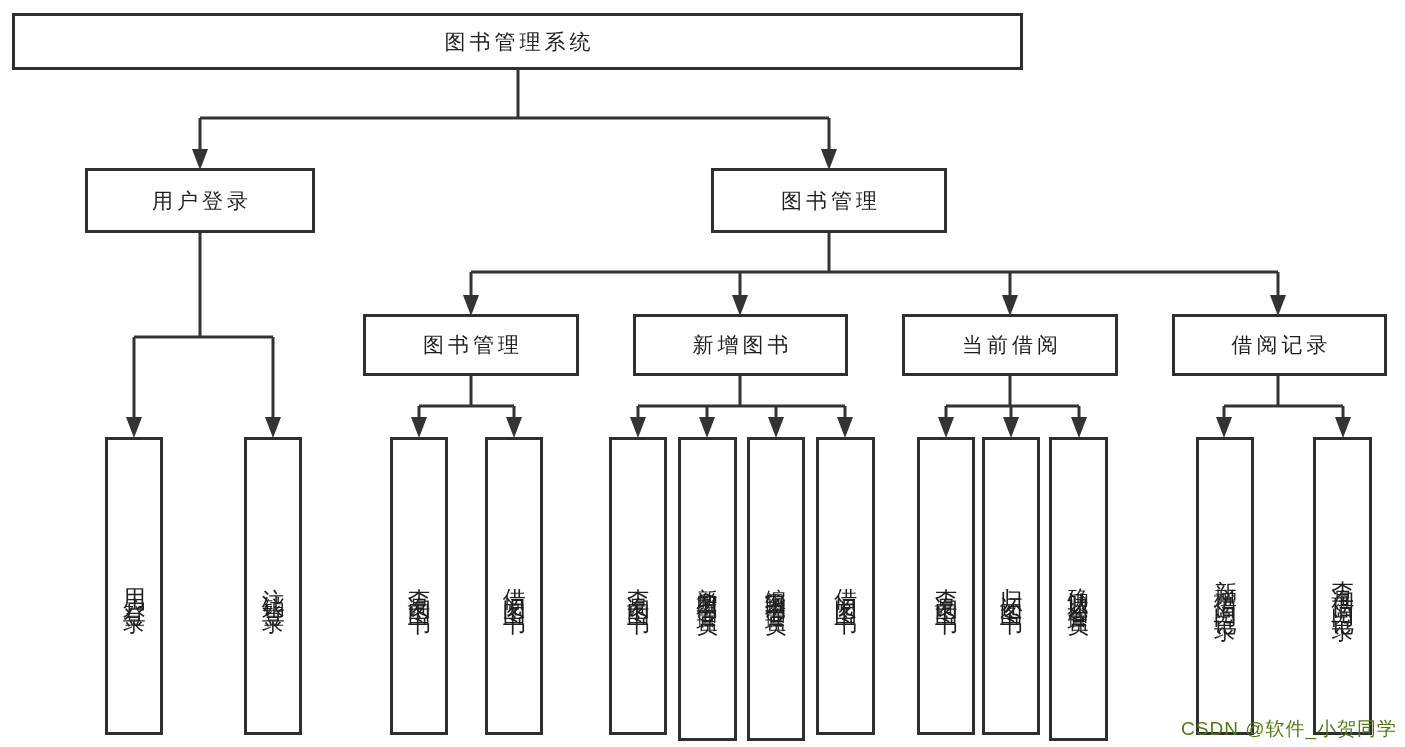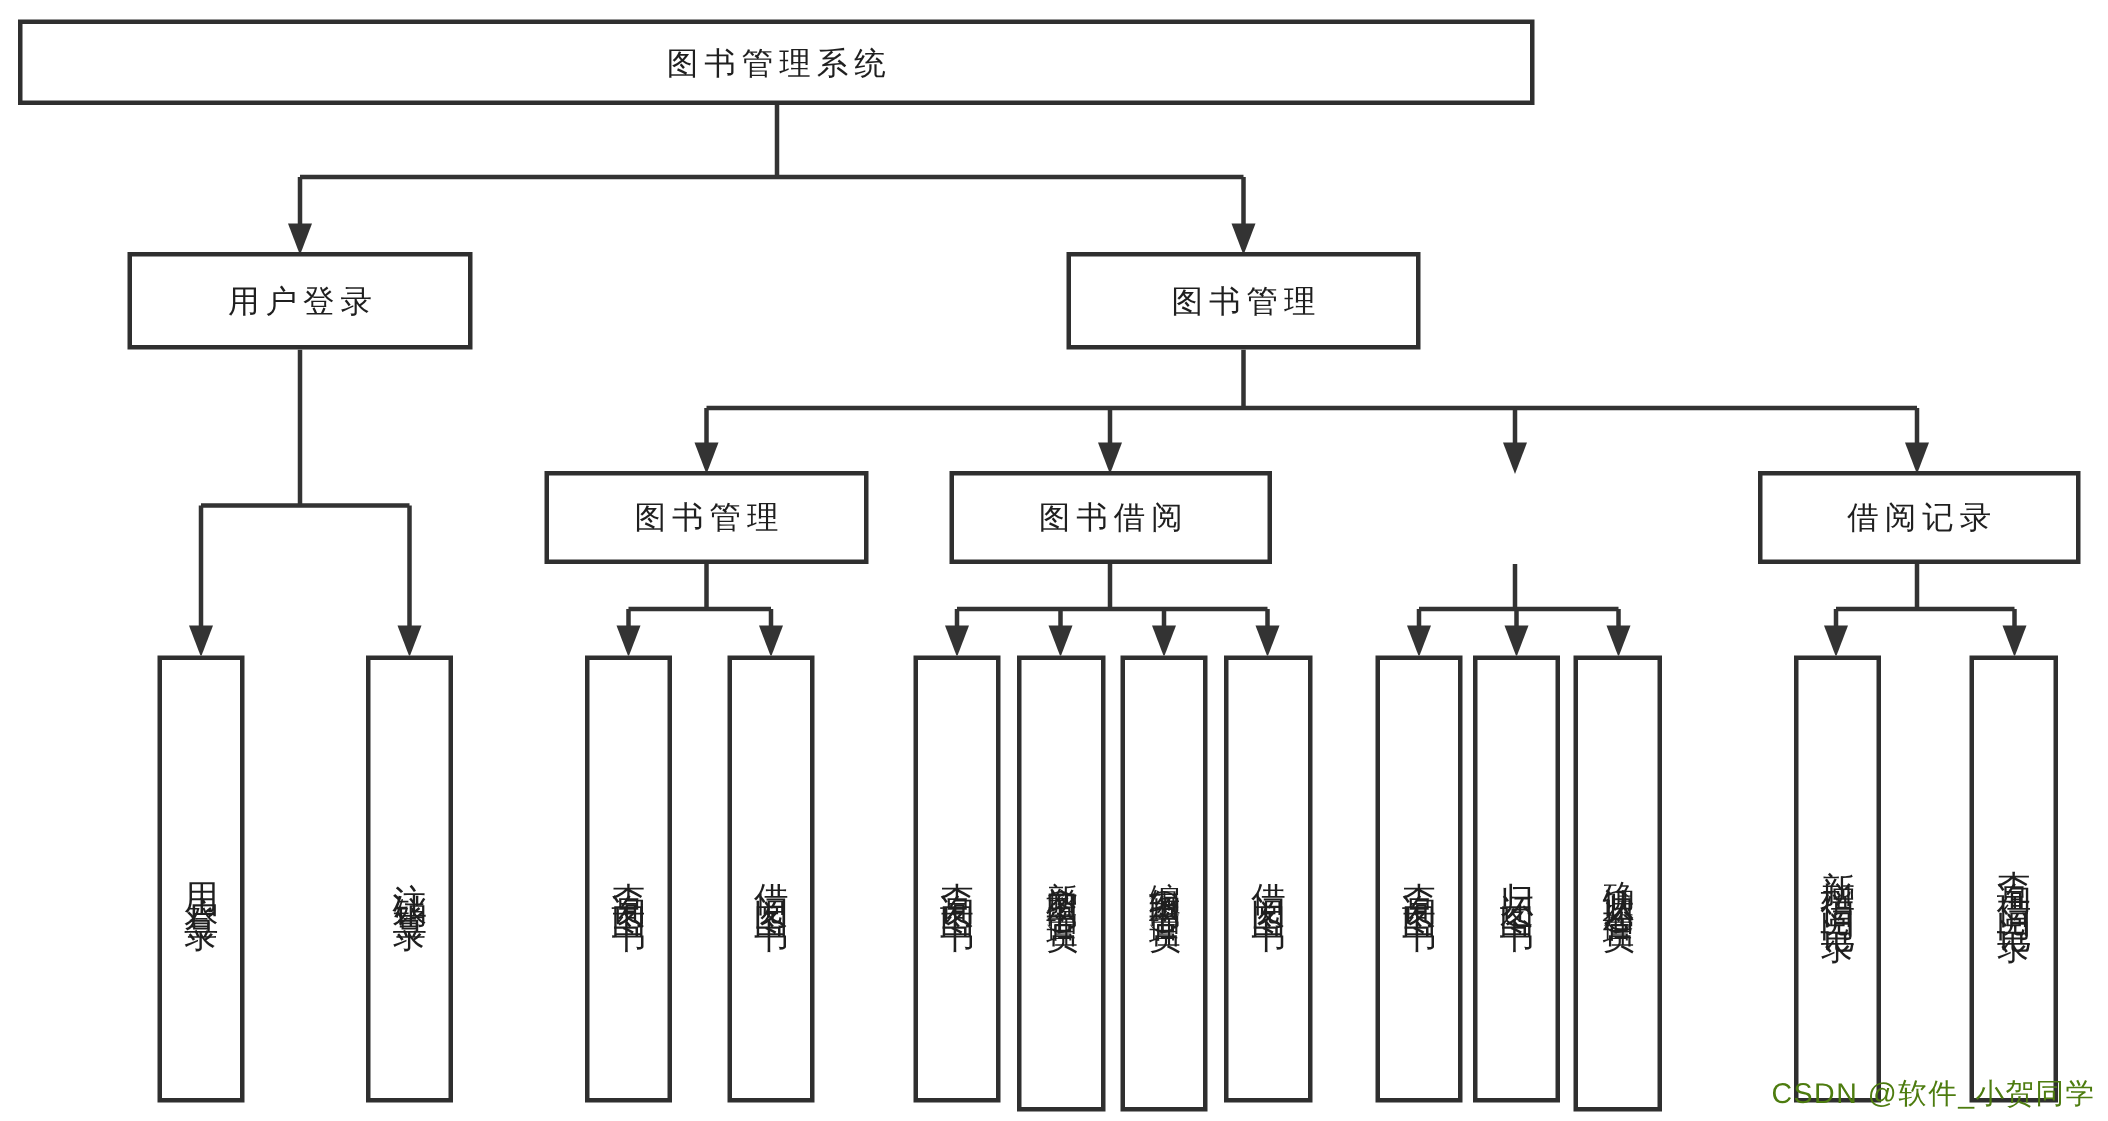--- a/index.html
+++ b/index.html
@@ -107,21 +107,24 @@
     <span class="htext">用户登录</span>
   </div>
   <div class="hbox" style="left:711px;top:168px;width:236px;height:65px">
     <span class="htext">图书管理</span>
   </div>
 
   <div class="hbox" style="left:363px;top:314px;width:216px;height:62px">
     <span class="htext">图书管理</span>
   </div>
   <div class="hbox" style="left:633px;top:314px;width:215px;height:62px">
-    <span class="htext">图书借阅</span>
+    <span class="htext">新增图书</span>
+  </div>
+  <div class="hbox" style="left:902px;top:314px;width:216px;height:62px">
+    <span class="htext">当前借阅</span>
   </div>
   <div class="hbox" style="left:1172px;top:314px;width:215px;height:62px">
     <span class="htext">借阅记录</span>
   </div>
 
   <div class="vbox" style="left:105px;top:437px;width:58px;height:298px">
     <span class="vtext">用户登录</span>
   </div>
   <div class="vbox" style="left:244px;top:437px;width:58px;height:298px">
     <span class="vtext">注销登录</span>

